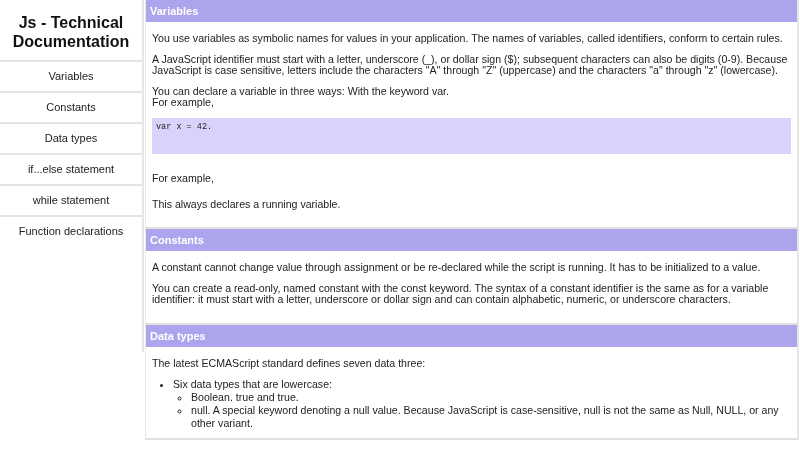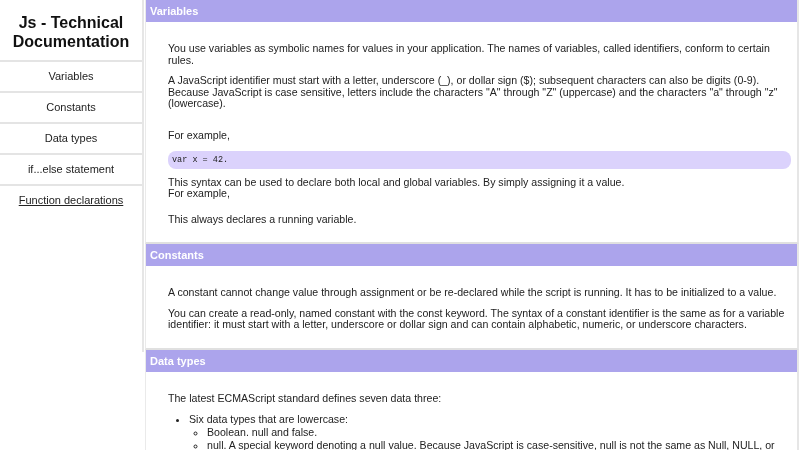--- a/index.html
+++ b/index.html
@@ -27,106 +27,106 @@
   #navbar ul { list-style: none; margin: 0; padding: 0; }
   #navbar li {
     border-top: 2px solid #e4e4e4;
     height: 31px;
     line-height: 29px;
     text-align: center;
     font-size: 11px;
     color: #222;
     cursor: pointer;
   }
-  #navbar li:last-child { border-bottom: none; text-decoration: underline; }
+  #navbar li:last-child { border-bottom: none; }
   #main-doc {
     position: absolute; left: 145px; top: 0;
     width: 654px;
   }
   section.main-section {
     border-right: 2px solid #e6e6e6;
     border-bottom: 2px solid #e0e0e0;
     border-left: 1px solid #eaeaea;
   }
   section header {
     background: #aca4ec;
     color: #ffffff;
     font-weight: bold;
     font-size: 11px;
     height: 22px;
     line-height: 23px;
     padding-left: 4px;
   }
-  section .body { padding: 16px 6px 8px 6px; margin-left: 16px; }
+  section .body { padding: 6px 6px 8px 6px; }
   section p {
     font-size: 10.6px;
     line-height: 11.5px;
     margin: 5px 0 9px 0;
   }
   section pre {
     background: #dbd2fc;
     font-family: "Liberation Mono", monospace;
     font-size: 8.5px;
     margin: 0 0 8px 0;
     padding: 4px 4px;
-    height: 18px;
+    height: 36px;
     line-height: 10px;
     color: #222;
-    border-radius: 8px;
   }
   section ul.outer { margin: 4px 0 0 0; padding-left: 21px; font-size: 10.6px; line-height: 13px; }
   section ul.outer > li { list-style: disc; }
   section ul.inner { margin: 0; padding-left: 18px; }
   section ul.inner > li { list-style: circle; }
 </style>
 </head>
 <body>
 
 <nav id="navbar">
   <header>Js - Technical Documentation</header>
   <ul>
     <li class="nav-link">Variables</li>
     <li class="nav-link">Constants</li>
     <li class="nav-link">Data types</li>
     <li class="nav-link">if...else statement</li>
+    <li class="nav-link">while statement</li>
     <li class="nav-link">Function declarations</li>
   </ul>
 </nav>
 
 <main id="main-doc">
 
   <section class="main-section">
     <header>Variables</header>
     <div class="body">
       <p>You use variables as symbolic names for values in your application. The names of variables, called identifiers, conform to certain rules.</p>
       <p>A JavaScript identifier must start with a letter, underscore (_), or dollar sign ($); subsequent characters can also be digits (0-9). Because JavaScript is case sensitive, letters include the characters "A" through "Z" (uppercase) and the characters "a" through "z" (lowercase).</p>
+      <p><span>You can declare a variable in three ways: With the keyword var.</span><br><span>For example,</span></p>
+      <pre>var x = 42.</pre>
       <p><br><span>For example,</span></p>
-      <pre>var x = 42.</pre>
-      <p><span>This syntax can be used to declare both local and global variables. By simply assigning it a value.</span><br><span>For example,</span></p>
       <p style="margin-top:14px">This always declares a running variable.</p>
     </div>
   </section>
 
   <section class="main-section">
     <header>Constants</header>
     <div class="body">
       <p>A constant cannot change value through assignment or be re-declared while the script is running. It has to be initialized to a value.</p>
       <p>You can create a read-only, named constant with the const keyword. The syntax of a constant identifier is the same as for a variable identifier: it must start with a letter, underscore or dollar sign and can contain alphabetic, numeric, or underscore characters.</p>
     </div>
   </section>
 
   <section class="main-section">
     <header>Data types</header>
     <div class="body">
       <p>The latest ECMAScript standard defines seven data three:</p>
       <ul class="outer">
         <li>
           <span>Six data types that are lowercase:</span>
           <ul class="inner">
-            <li>Boolean. null and false.</li>
+            <li>Boolean. true and true.</li>
             <li>null. A special keyword denoting a null value. Because JavaScript is case-sensitive, null is not the same as Null, NULL, or any other variant.</li>
           </ul>
         </li>
       </ul>
     </div>
   </section>
 
 </main>
 
 </body></html>

